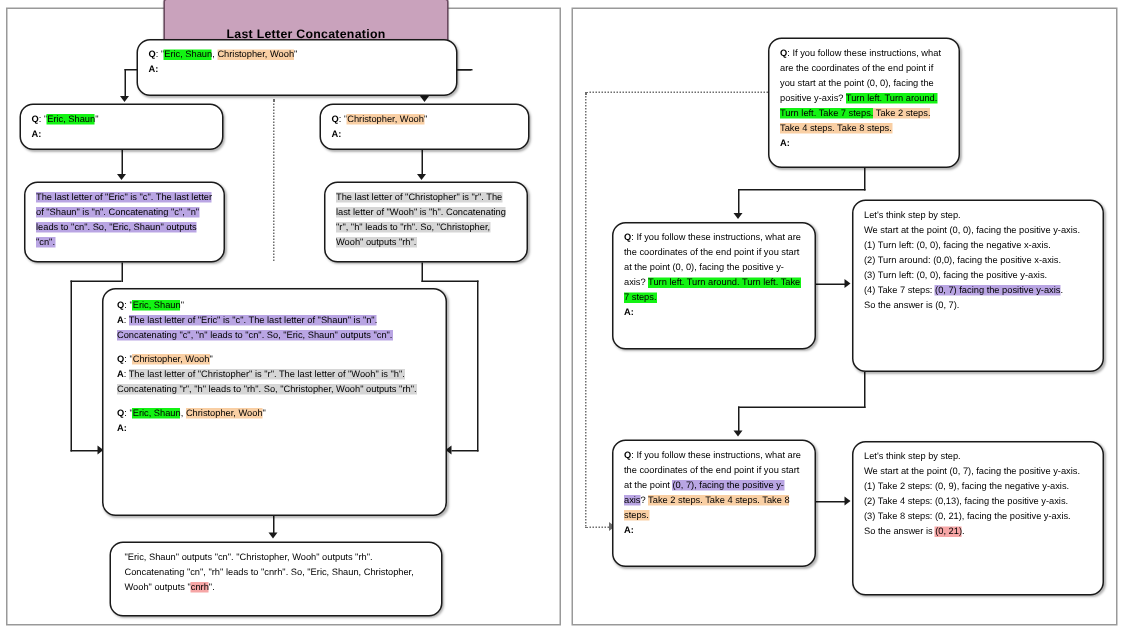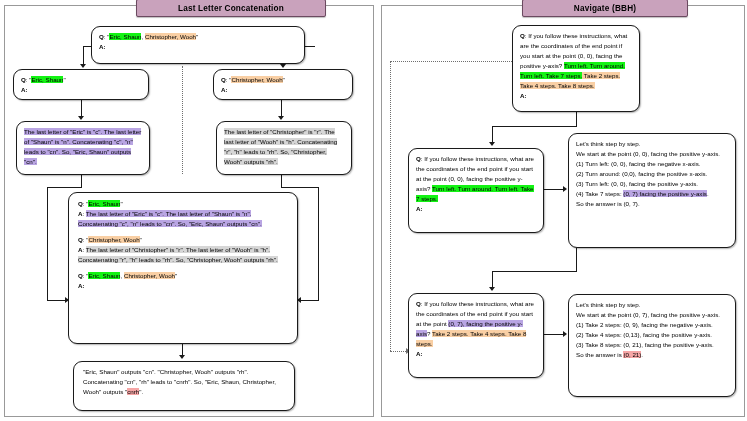--- a/index.html
+++ b/index.html
@@ -13,25 +13,24 @@
     border:1px solid #999;background:#fff;
   }
   #panel-left{left:4px;width:368px;}
   #panel-right{left:381px;width:362px;}
 
   .panel-title{
     position:absolute;top:-7px;
     background:#c9a2bc;border:1px solid #6b4a60;
     border-radius:2px;
     font-size:8.2px;font-weight:bold;letter-spacing:.2px;
-    padding:4px 14px 3px 14px;
+    padding:18px 14px 3px 14px;
     white-space:nowrap;
     text-align:center;
     box-shadow:0 1px 1px rgba(0,0,0,.25);
-    margin-left:27px;
   }
 
   .box{
     position:absolute;
     background:#fff;
     border:1.2px solid #1a1a1a;
     border-radius:9px;
     box-sizing:border-box;
     font-size:6.2px;
     line-height:1.62;
@@ -136,21 +135,20 @@
   <div class="ln lnv" style="left:177px;top:338px;height:12px;"></div>
   <div class="arw arw-d" style="left:174.4px;top:349px;"></div>
 
   <div class="box" style="left:68px;top:355px;width:222px;height:50px;padding:5px 9px;">
     <p><span>"Eric, Shaun" outputs "cn". "Christopher, Wooh" outputs "rh". Concatenating "cn", "rh" leads to "cnrh". So,  "Eric, Shaun, Christopher, Wooh" outputs "</span><span class="hl-red">cnrh</span><span>".</span></p>
   </div>
 </div>
 
 <div class="panel" id="panel-right">
 
-  <div class="panel-title" style="left:113px;width:136px;">Navigate (BBH)</div>
 
   <div class="box" style="left:130px;top:19px;width:128px;height:87px;">
     <p><b class="qa">Q</b><span>: If you follow these instructions, what are the coordinates of the end point if you start at the point (0, 0), facing the positive y-axis? </span><span class="hl-green">Turn left. Turn around. Turn left. Take 7 steps.</span><span class="hl-orange"> Take 2 steps. Take 4 steps. Take 8 steps.</span></p>
     <p><b class="qa">A:</b></p>
   </div>
 
   <div class="doth" style="left:8px;top:55px;width:124px;"></div>
   <div class="dotv" style="left:8px;top:55px;height:290px;"></div>
   <div class="doth" style="left:8px;top:345px;width:18px;"></div>
   <div class="arw arw-dot-r" style="left:24px;top:342px;"></div>

